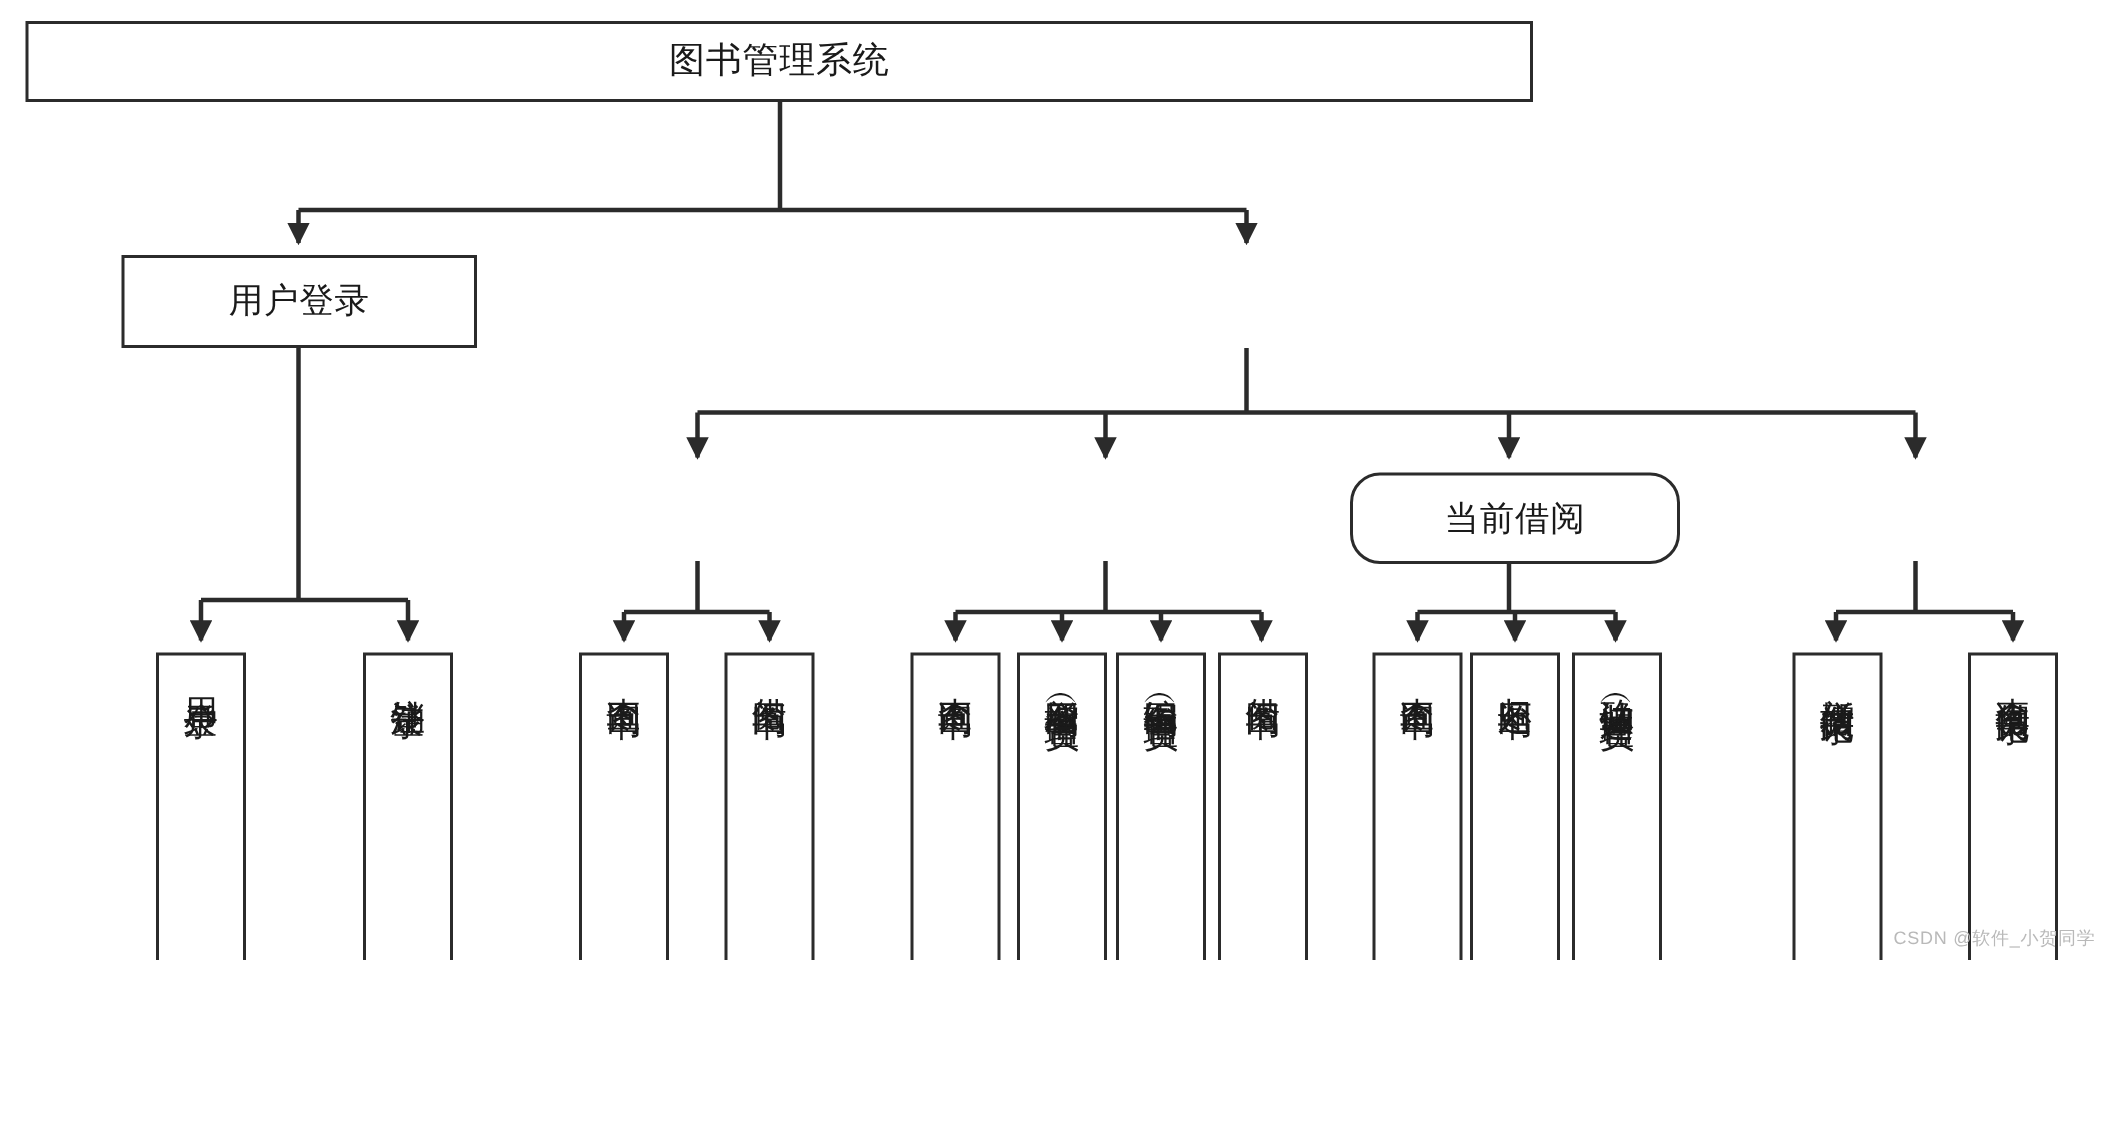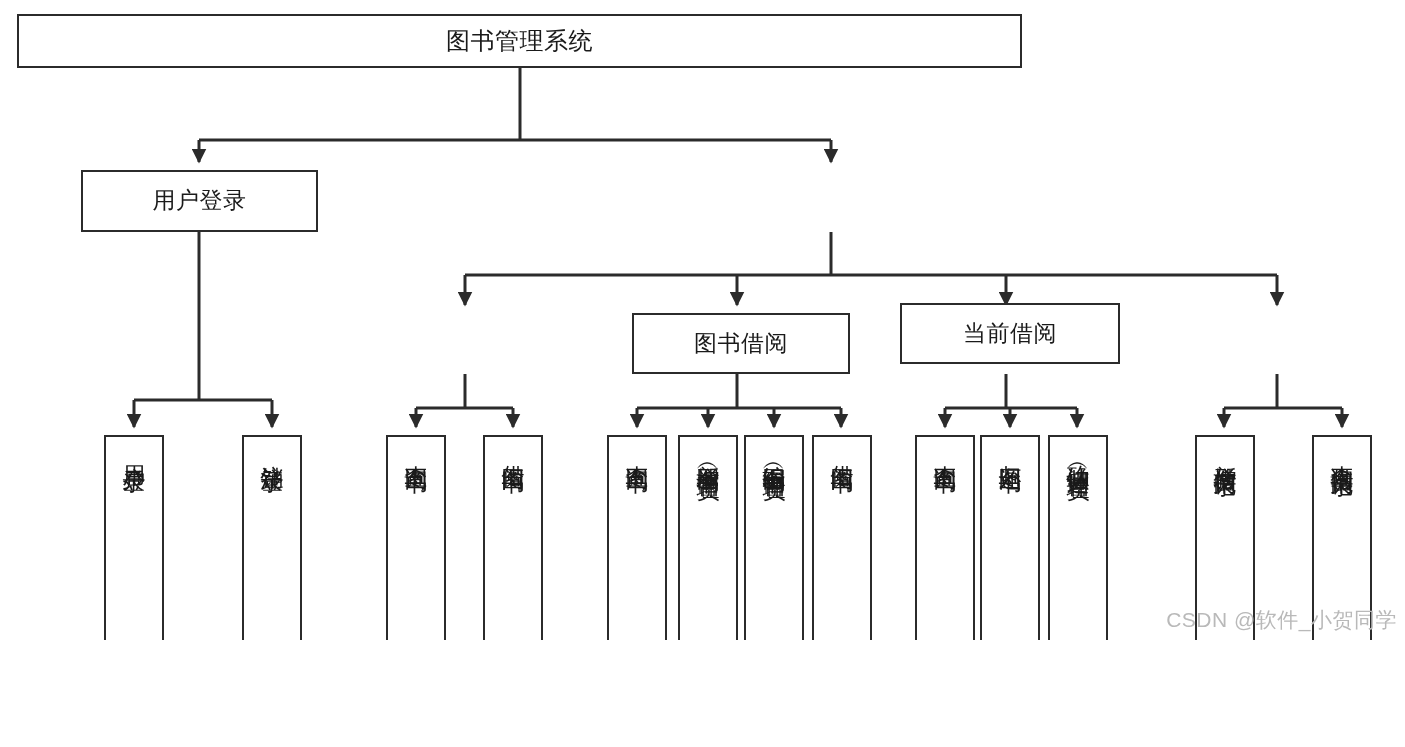--- a/index.html
+++ b/index.html
@@ -58,21 +58,21 @@
     text-orientation: upright;
     font-size: 23px;
     line-height: 1.08;
     letter-spacing: 2px;
     white-space: nowrap;
   }
   #watermark {
     position: absolute;
     right: 8px;
     bottom: 6px;
-    font-size: 21px;
+    font-size: 12px;
     color: #b9b9b9;
     letter-spacing: 0.5px;
     white-space: nowrap;
     pointer-events: none;
   }
 </style>
 </head>
 <body>
 
 <div id="canvas">
@@ -128,24 +128,21 @@
   </svg>
 
   <div class="node h" id="n-root" style="left:17px; top:14px; width:1005px; height:54px;">
     <span class="label">图书管理系统</span>
   </div>
 
   <div class="node h" style="left:81px; top:170px; width:237px; height:62px;">
     <span class="label">用户登录</span>
   </div>
 
-  <div class="node h" style="left:632px; top:313px; width:218px; height:61px;">
-    <span class="label">图书借阅</span>
-  </div>
-  <div class="node h" style="left:900px; top:303px; width:220px; height:61px;">
+  <div class="node h" style="left:900px; top:315px; width:220px; height:61px;border-radius:20px;">
     <span class="label">当前借阅</span>
   </div>
 
   <div class="node v" style="left:104px; top:435px; width:60px; height:299px;">
     <span class="label">用户登录</span>
   </div>
   <div class="node v" style="left:242px; top:435px; width:60px; height:299px;">
     <span class="label">注销登录</span>
   </div>
 

